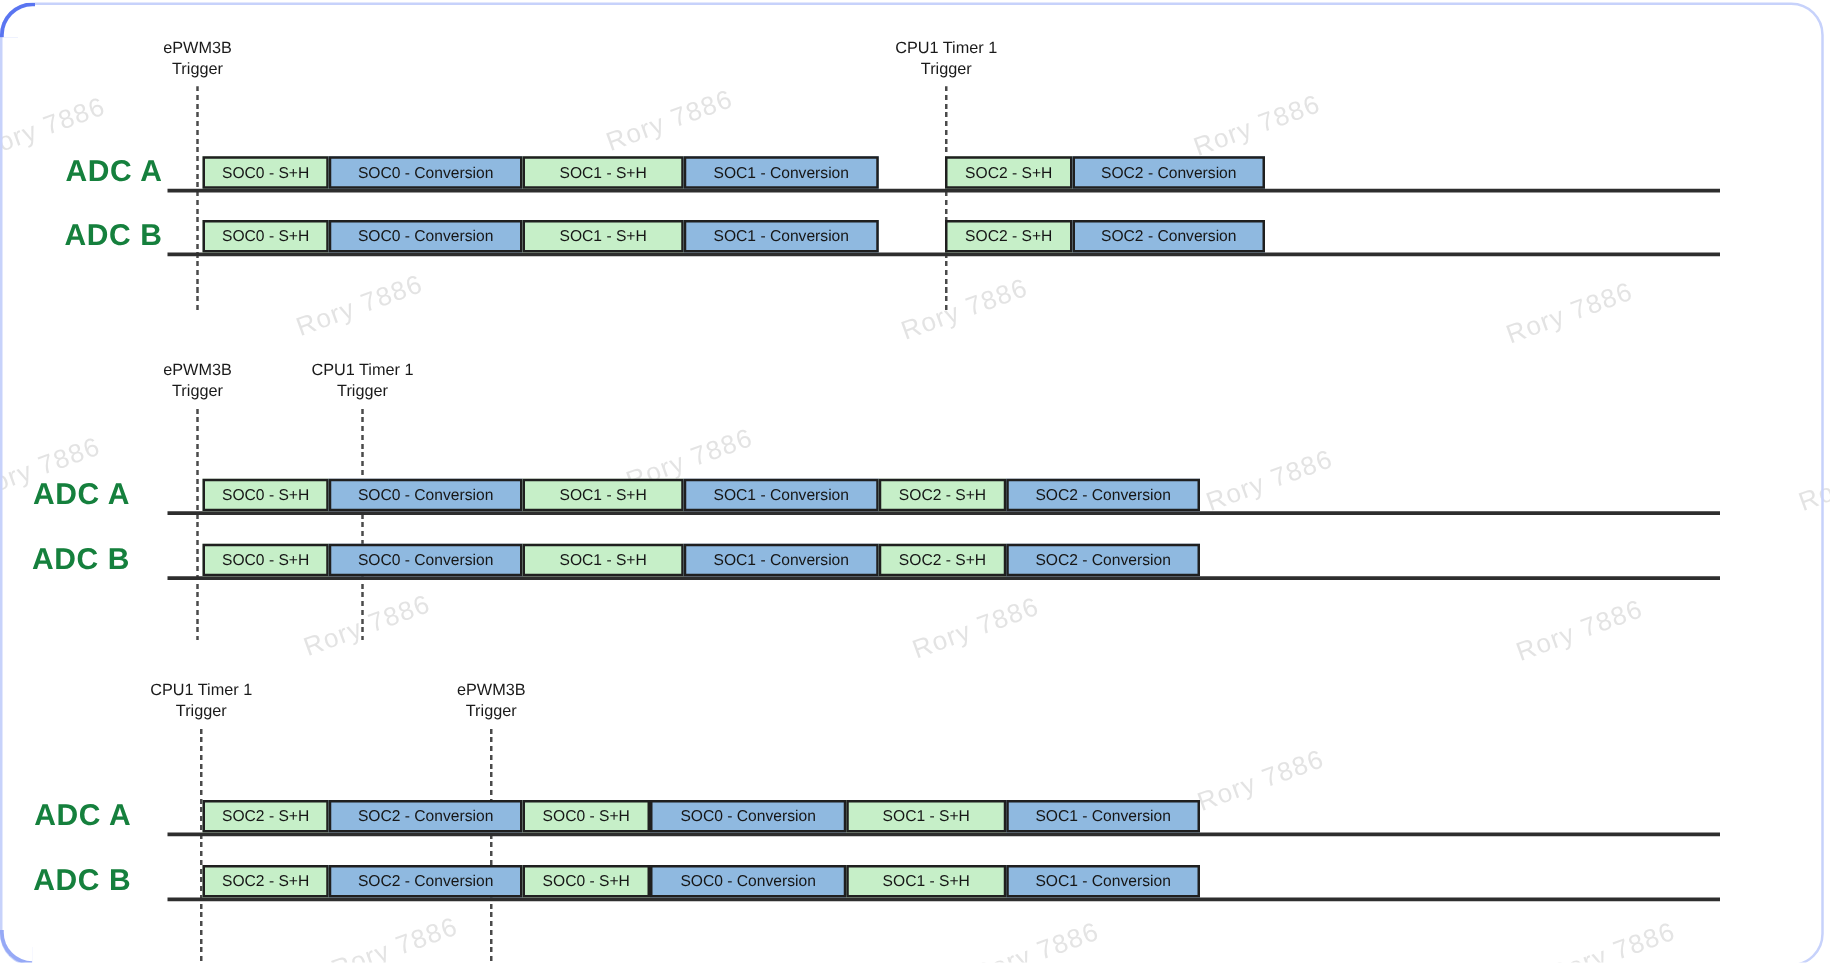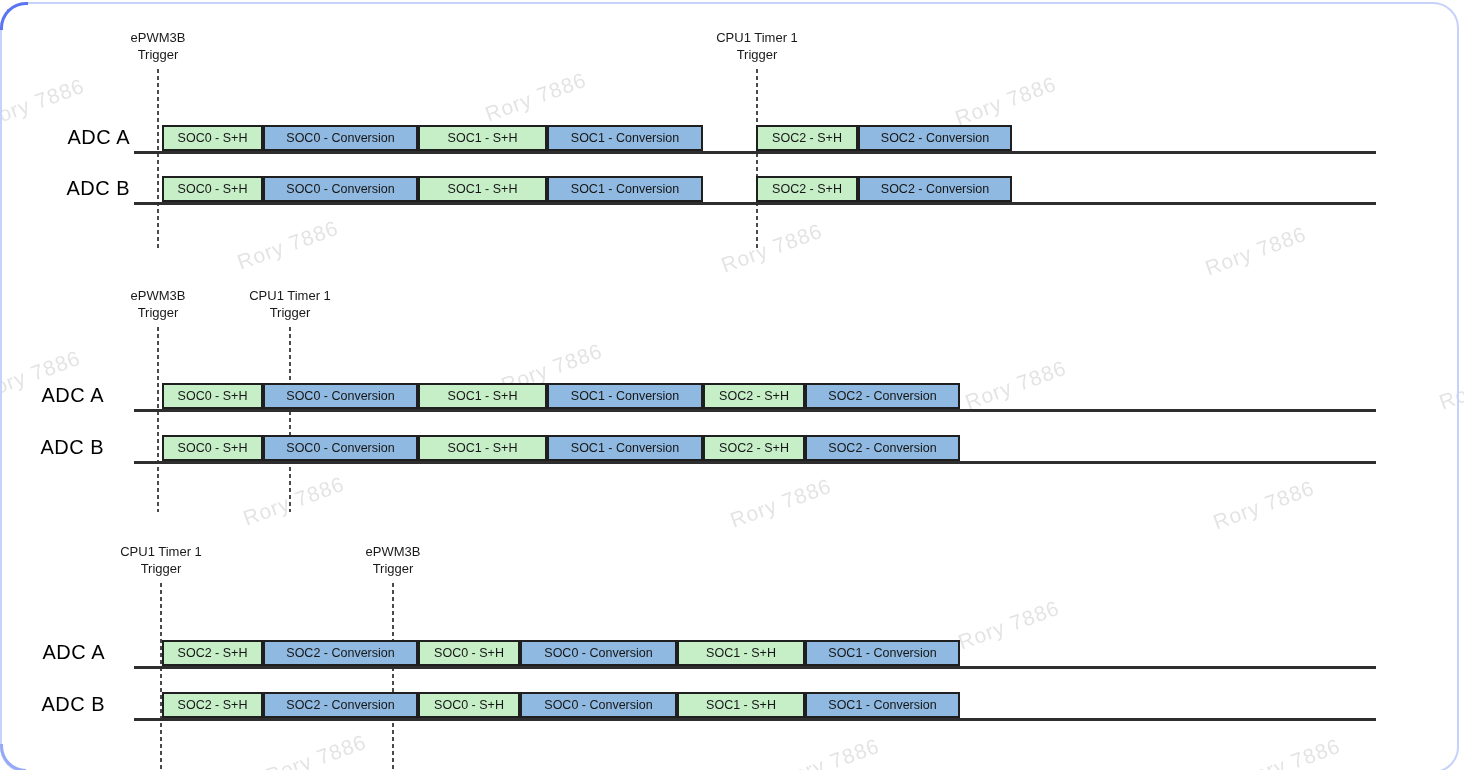--- a/index.html
+++ b/index.html
@@ -19,22 +19,22 @@
   }
   .trigger-label{
     position:absolute;transform:translateX(-50%);text-align:center;font-size:13px;
     line-height:16.5px;font-weight:500;white-space:nowrap;z-index:3;color:var(--text);
   }
   .trigger-dash{
     position:absolute;width:2px;z-index:1;
     background:repeating-linear-gradient(to bottom,var(--dash) 0 4px,transparent 4px 7px);
   }
   .adc-label{
-    position:absolute;font-size:20px;font-weight:400;letter-spacing:.5px;height:27px;
-    line-height:27px;white-space:nowrap;z-index:3;color:#000000;
+    position:absolute;font-size:24px;font-weight:700;letter-spacing:.5px;height:27px;
+    line-height:27px;white-space:nowrap;z-index:3;color:#15803d;
   }
   .baseline{position:absolute;height:2.6px;background:var(--baseline);z-index:1;}
   .block{
     position:absolute;height:26px;box-sizing:border-box;border:2px solid var(--blockborder);
     display:flex;align-items:center;justify-content:center;font-size:12.5px;font-weight:500;
     z-index:2;white-space:nowrap;color:#161616;
   }
   .block.sh{background:var(--sh);}
   .block.conv{background:var(--conv);}
   .frame{

